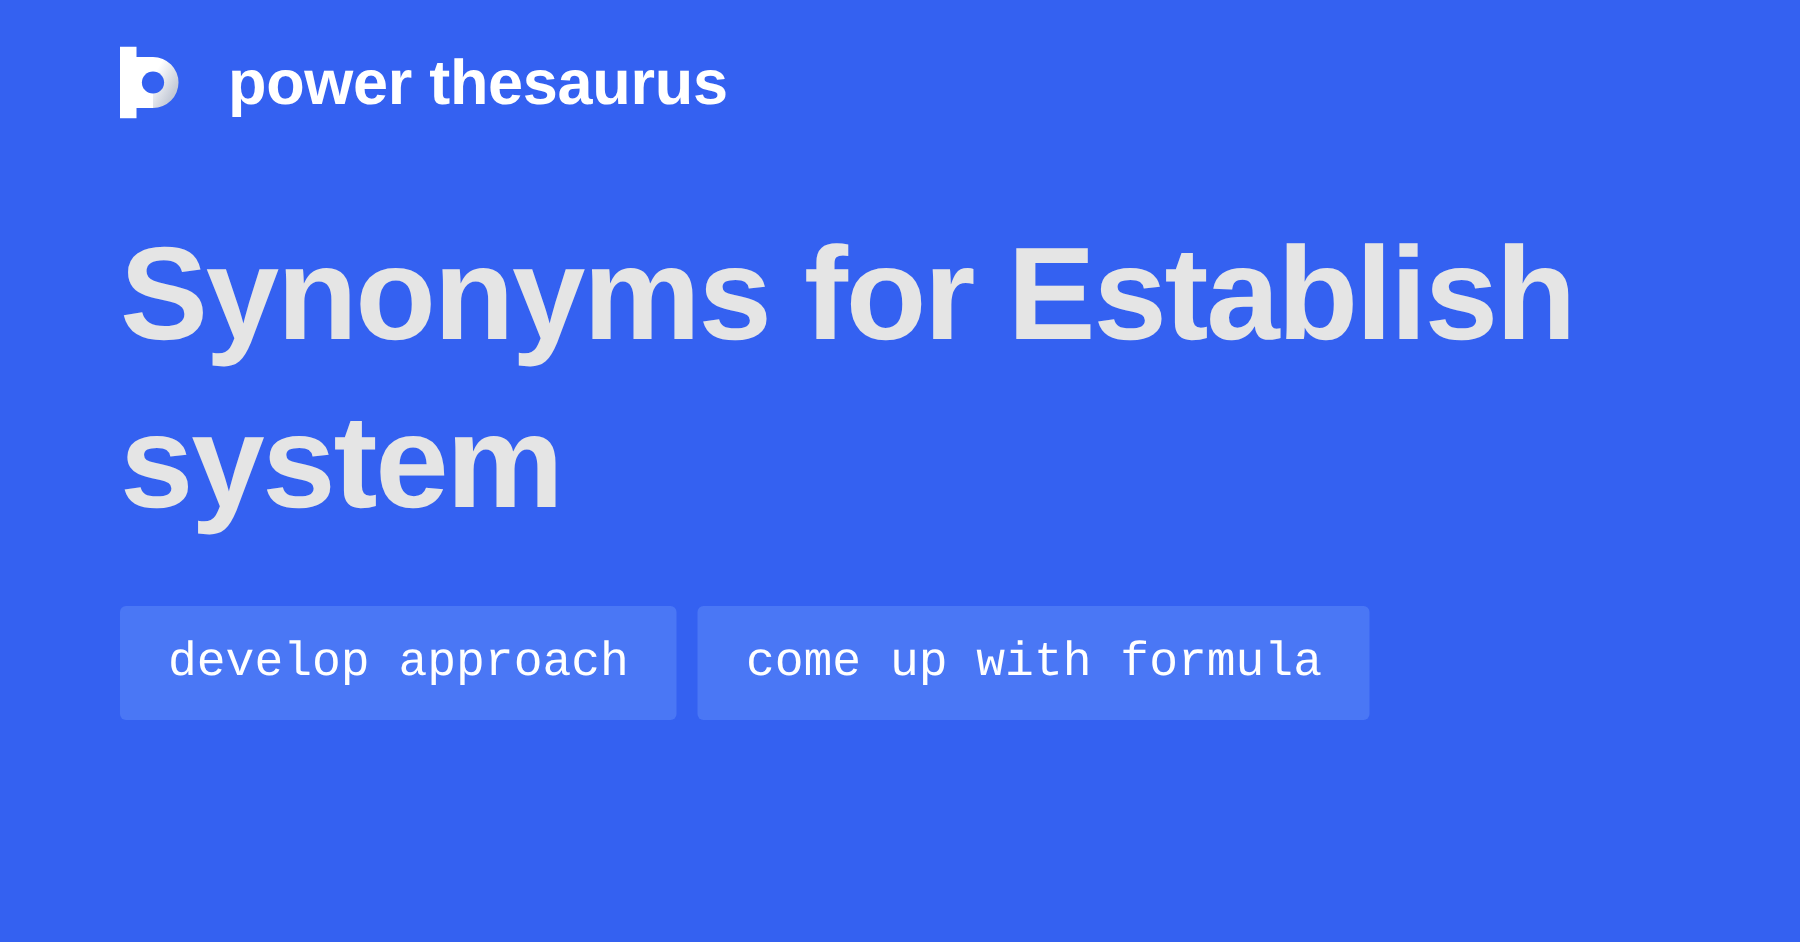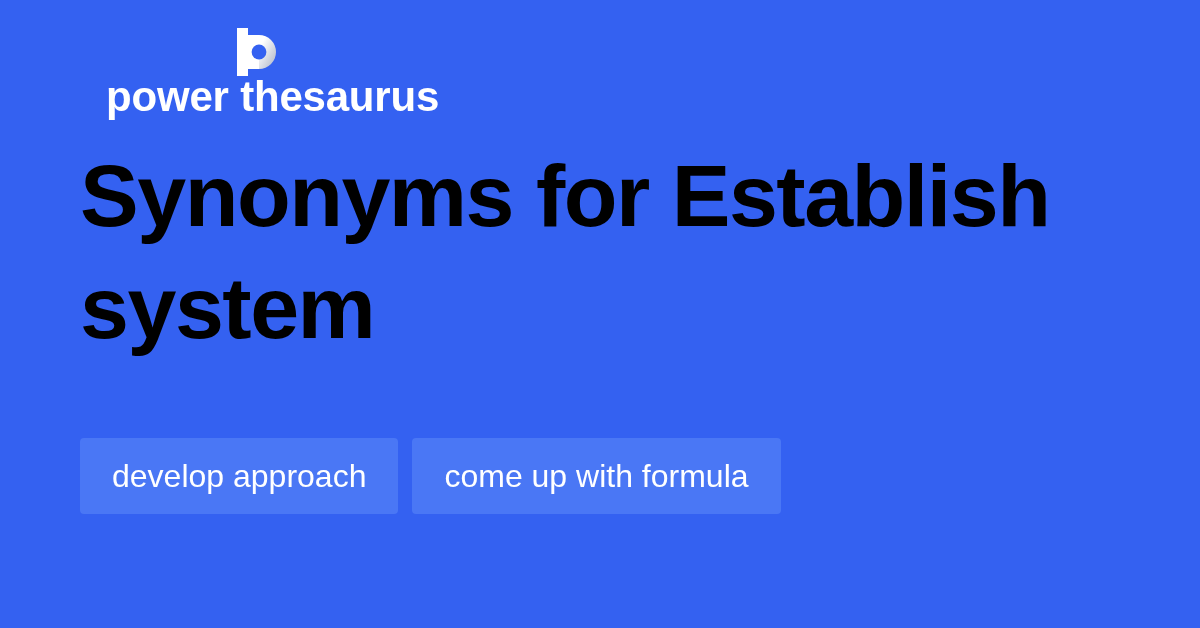--- a/index.html
+++ b/index.html
@@ -18,21 +18,20 @@
   }
 
   
   .brand {
     position: absolute;
     left: 80px;
     top: 28px;
     display: flex;
     align-items: center;
     height: 54px;
-    flex-direction: column;
   }
 
   .brand-mark {
     width: 46px;
     height: 48px;
     display: block;
     flex: 0 0 auto;
   }
 
   .brand-name {
@@ -44,35 +43,36 @@
     line-height: 1;
     white-space: nowrap;
   }
 
   
   .headline {
     position: absolute;
     left: 80px;
     top: 140px;
     width: 1000px;
-    color: #000000;
+    color: #e5e5e5;
     font-size: 88px;
     font-weight: 700;
     line-height: 112px;
     letter-spacing: -1.5px;
   }
 
   
   .chips {
     position: absolute;
     left: 80px;
-    top: 438px;
+    top: 404px;
     width: 1060px;
     display: flex;
     flex-direction: column;
+    font-family: Liberation Mono, monospace;
   }
 
   .chip-row {
     display: flex;
     flex-direction: row;
     gap: 14px;
   }
 
   .chip {
     height: 76px;

